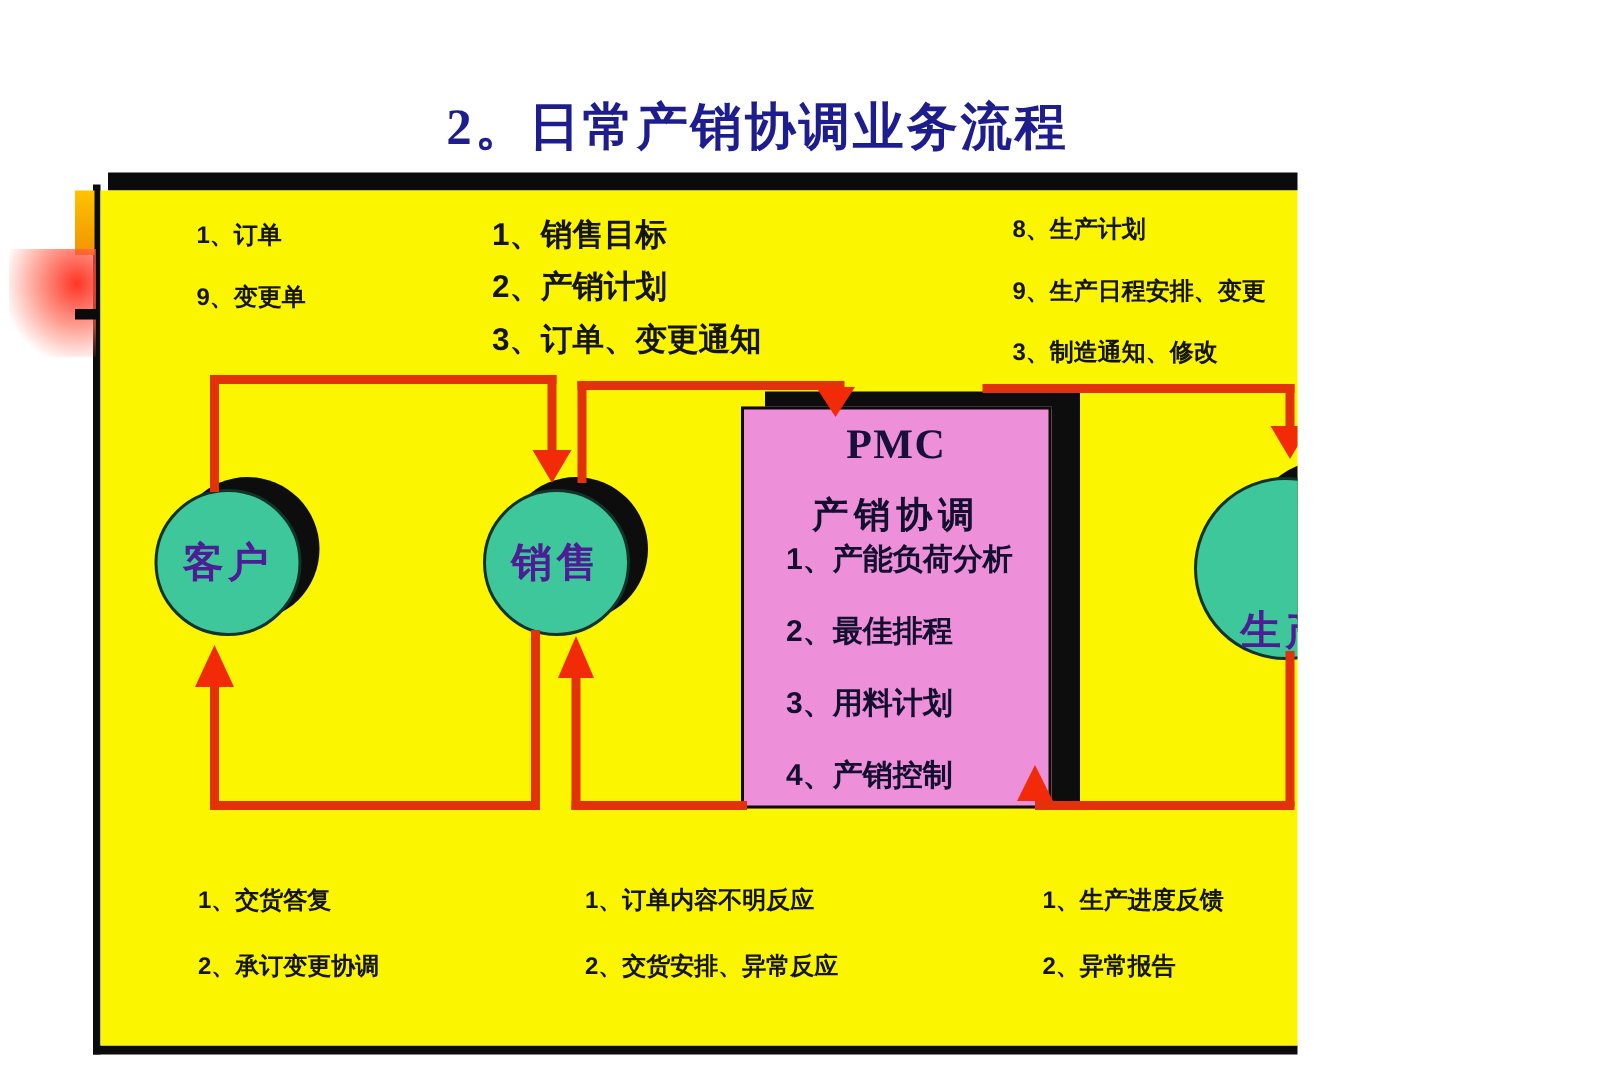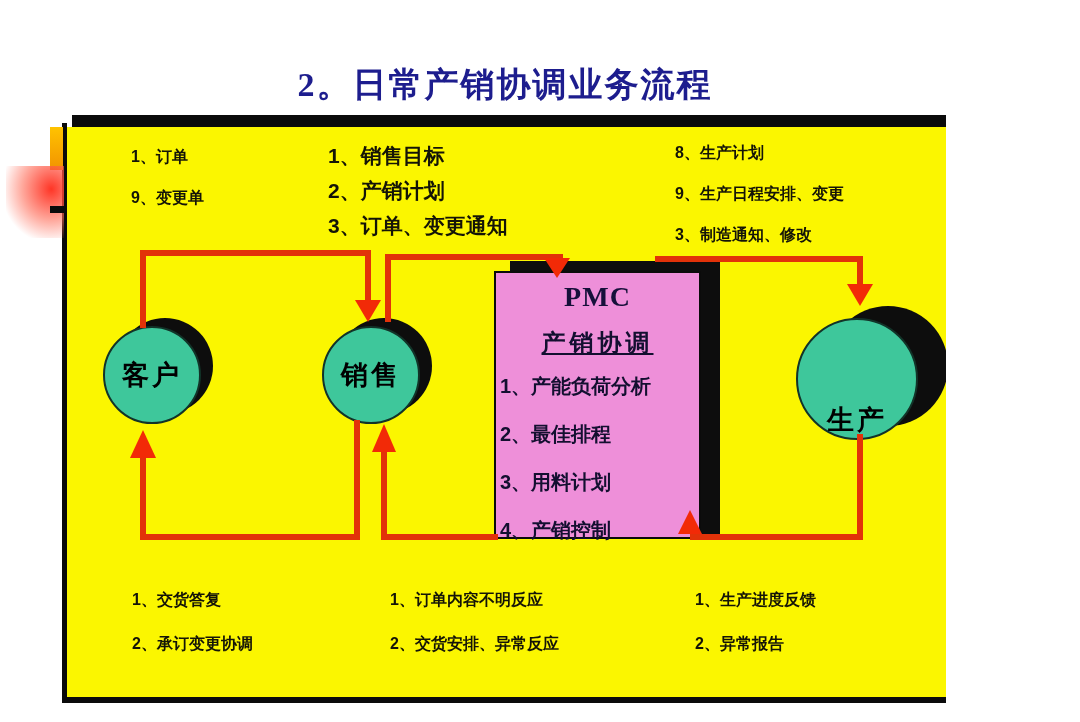--- a/index.html
+++ b/index.html
@@ -1,17 +1,17 @@
 <!DOCTYPE html>
 <html><head>
 <meta charset="utf-8">
 <style>
   html,body { margin:0; padding:0; background:#ffffff; }
   .canvas {
-    position:relative; width:946px; height:722px; overflow:hidden;
+    position:relative; width:865px; height:722px; overflow:hidden;
     background:#ffffff;
     font-family:"Liberation Sans","DejaVu Sans",sans-serif;
   }
   .abs { position:absolute; }
 
   
   .slide-title {
     left:0; top:62px; width:1010px; text-align:center;
     font-family:"Liberation Serif","DejaVu Serif",serif;
     font-weight:bold; font-size:34px; color:#1d1d8e; letter-spacing:2px;
@@ -39,42 +39,42 @@
   .notes-tl .line { margin-bottom:20px; }
   .notes-tm { font-size:21px; } .notes-tm .line { margin-bottom:7px; }
   .notes-tr .line { margin-bottom:20px; }
   .notes-b  .line { margin-bottom:23px; }
 
   
   .node-shadow { border-radius:50%; background:#0d0d0d; z-index:3; }
   .node {
     border-radius:50%; background:#3ec79b; border:2px solid #123328;
     display:flex; align-items:center; justify-content:center;
-    font-weight:bold; font-size:27px; color:#000000; letter-spacing:3px;
+    font-weight:bold; font-size:27px; color:#4c1d95; letter-spacing:3px;
     z-index:4;
   }
 
   
   .pmc-shadow-top   { left:510px; top:261px; width:210px; height:12px; background:#0d0d0d; z-index:3; }
   .pmc-shadow-right { left:701px; top:261px; width:19px;  height:275px; background:#0d0d0d; z-index:3; }
   .pmc-box {
     left:494px; top:271px; width:207px; height:268px;
     background:#ee8fd9; border:2px solid #0b0b0b; box-sizing:border-box;
     z-index:4; color:#18103d;
   }
   .pmc-heading {
     margin-top:8px; text-align:center;
     font-family:"Liberation Serif","DejaVu Serif",serif;
     font-weight:bold; font-size:28px; color:#16103a; letter-spacing:1px;
   }
   .pmc-subheading {
     margin-top:14px; text-align:center;
-    font-weight:bold; font-size:24px; color:#130f30; letter-spacing:4px;text-decoration:underline;
+    font-weight:bold; font-size:24px; color:#130f30; letter-spacing:4px;
   }
-  .pmc-items { margin-top:14px; padding-left:4px; }
+  .pmc-items { padding-left:28px; }
   .pmc-items .line { display:block; font-weight:bold; font-size:20px; color:#130f30;
     margin-bottom:21px; white-space:nowrap; }
 
   
   .ln { background:#e23209; z-index:6; }
   .ah { width:0; height:0; z-index:7; }
   .ah-down { border-left:13px solid transparent; border-right:13px solid transparent;
              border-top:22px solid #f22a07; }
   .ah-up   { border-left:13px solid transparent; border-right:13px solid transparent;
              border-bottom:28px solid #f22a07; }

